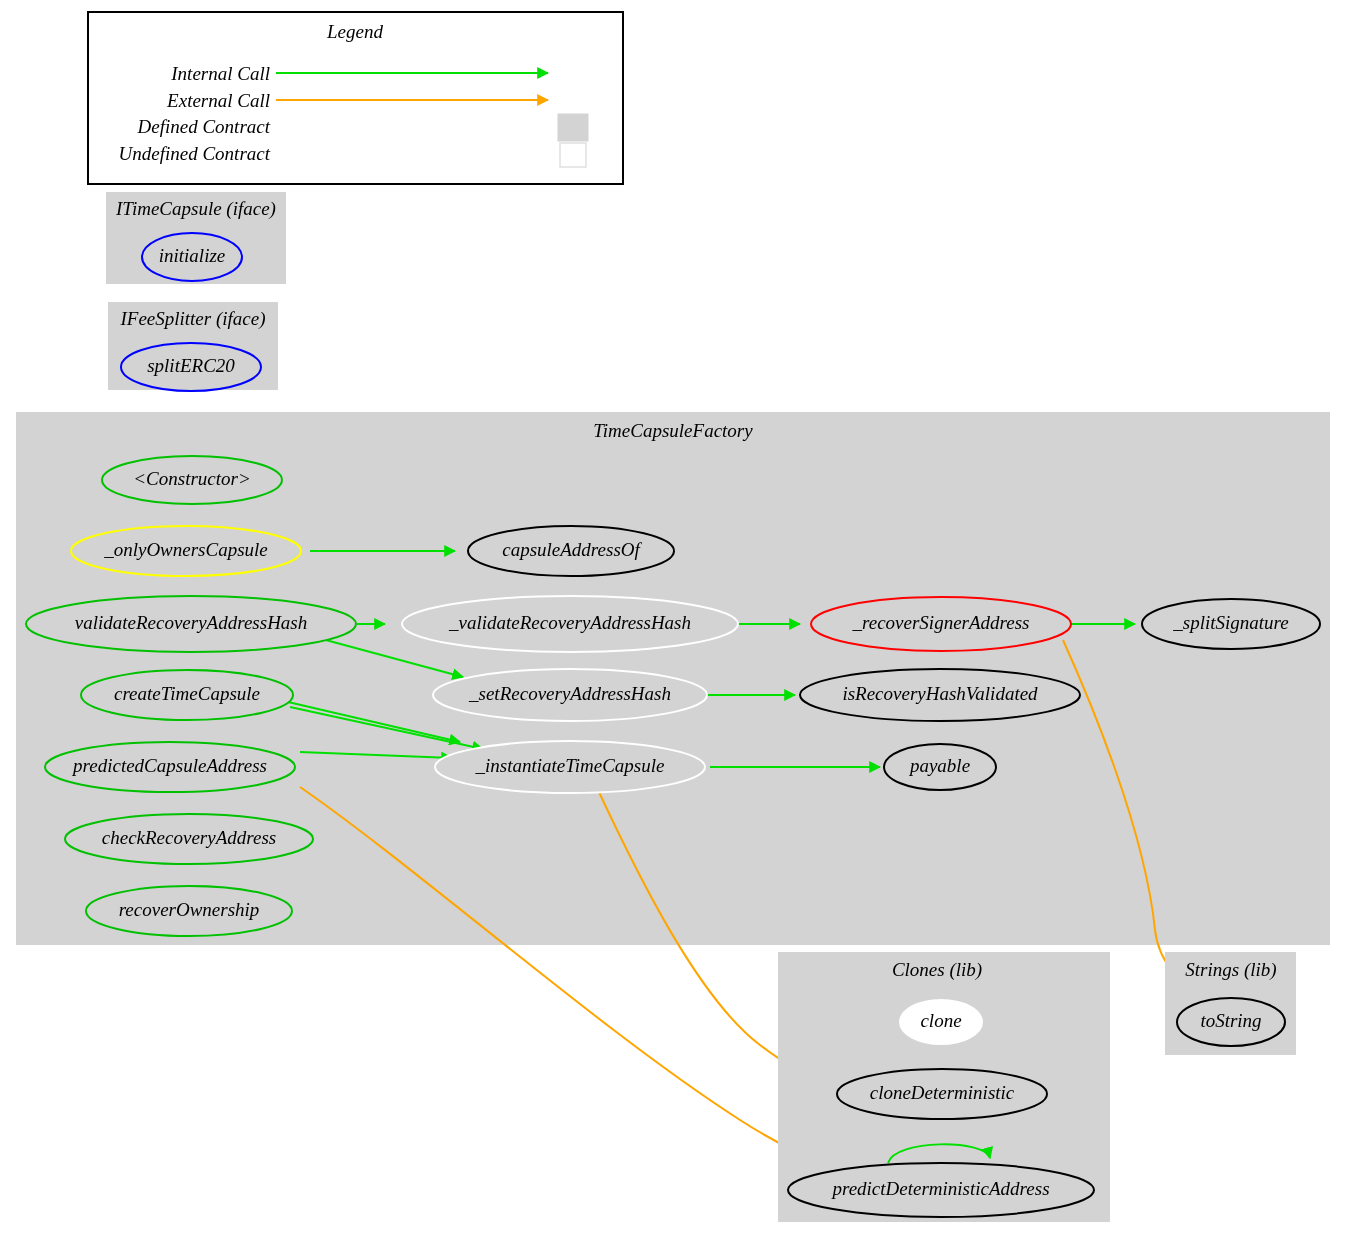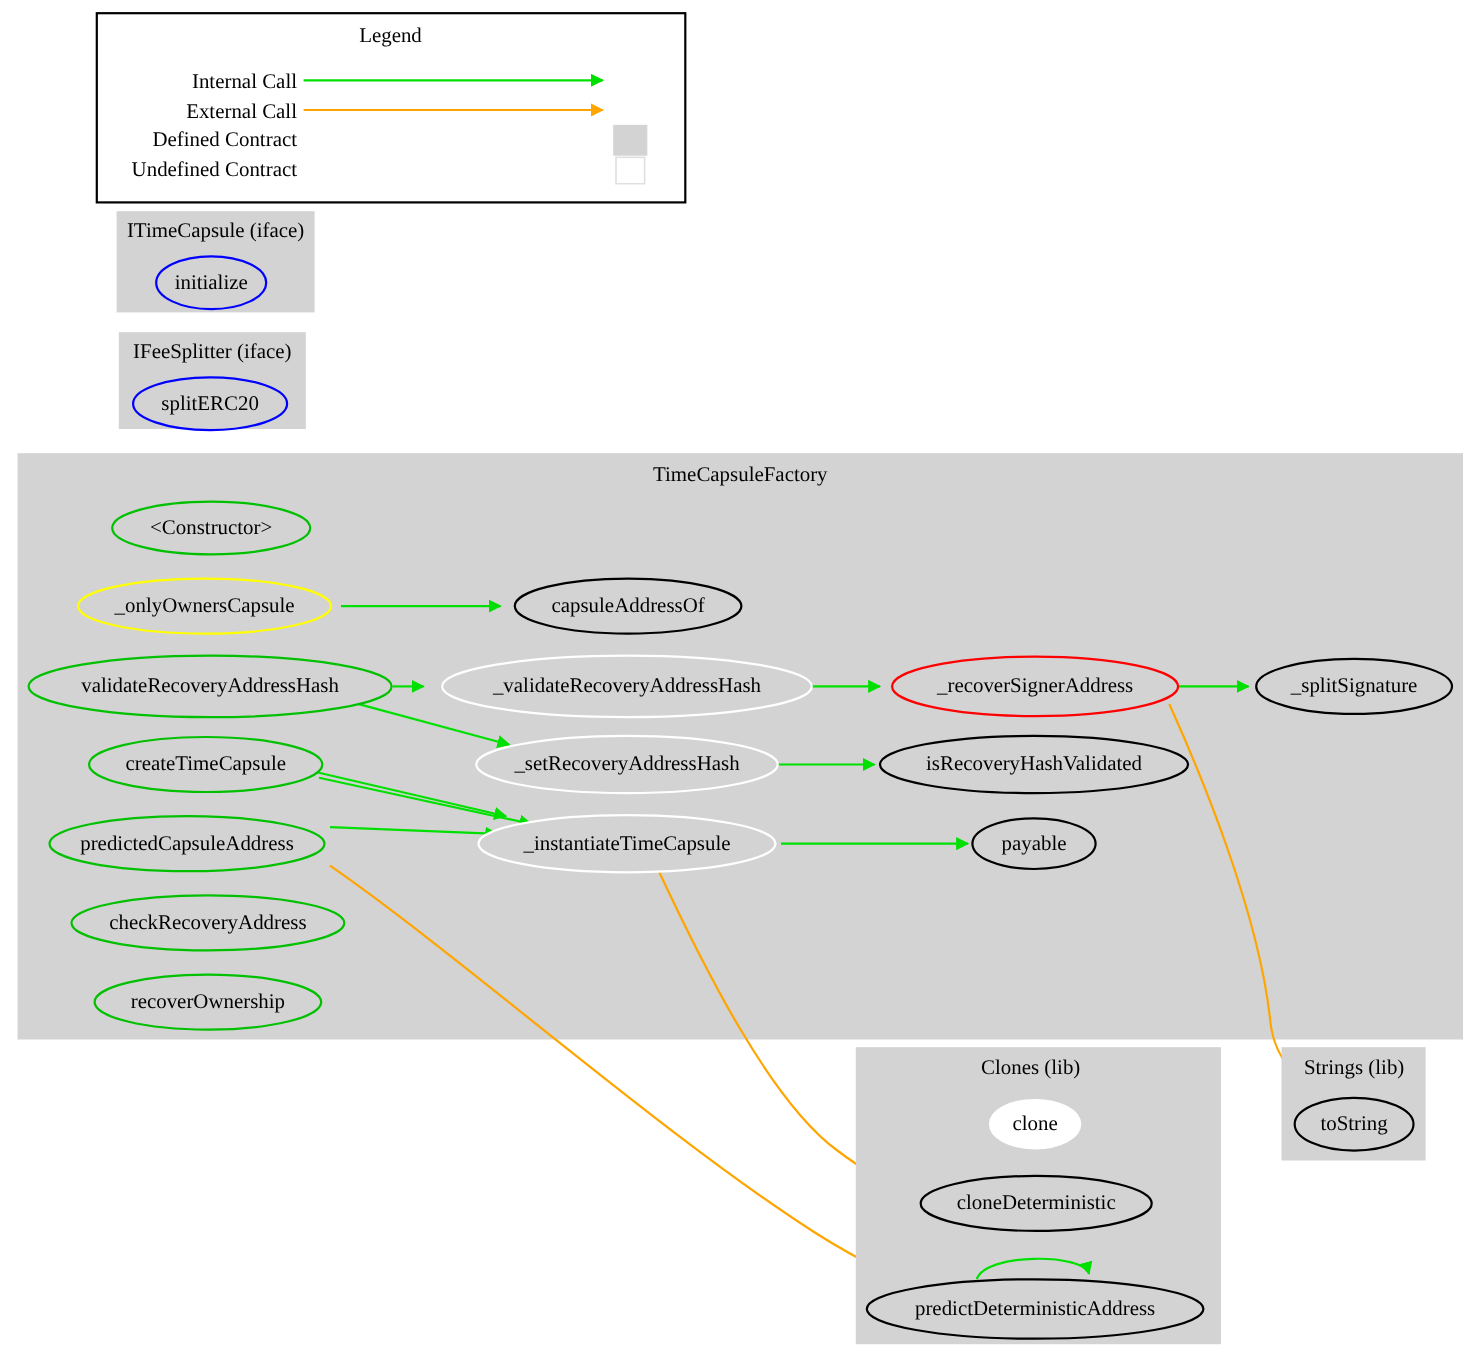--- a/index.html
+++ b/index.html
@@ -10,20 +10,21 @@
   body {
     width: 1346px;
     height: 1241px;
     font-family: "Liberation Serif", "DejaVu Serif", serif;
     overflow: hidden;
   }
   #graph-root {
     position: relative;
     width: 1346px;
     height: 1241px;
+    font-style: italic;
   }
   svg#graph-svg {
     display: block;
     width: 1346px;
     height: 1241px;
   }
   .cluster-box-filled {
     fill: #d3d3d3;
     stroke: none;
   }

